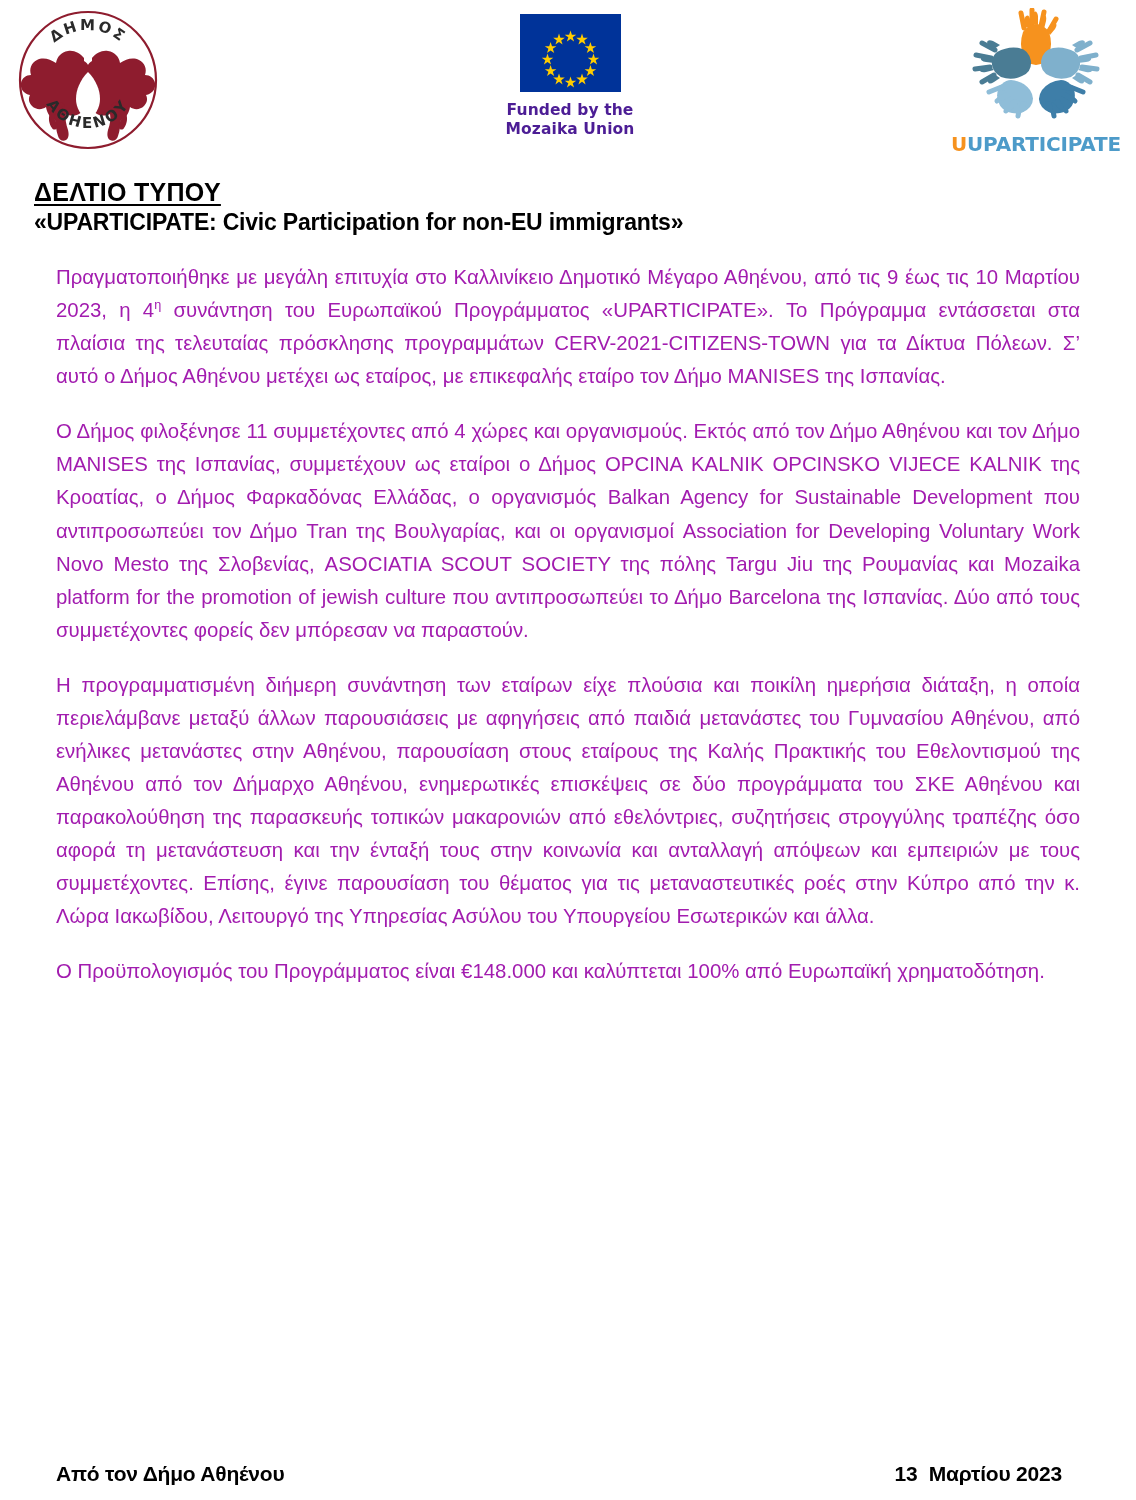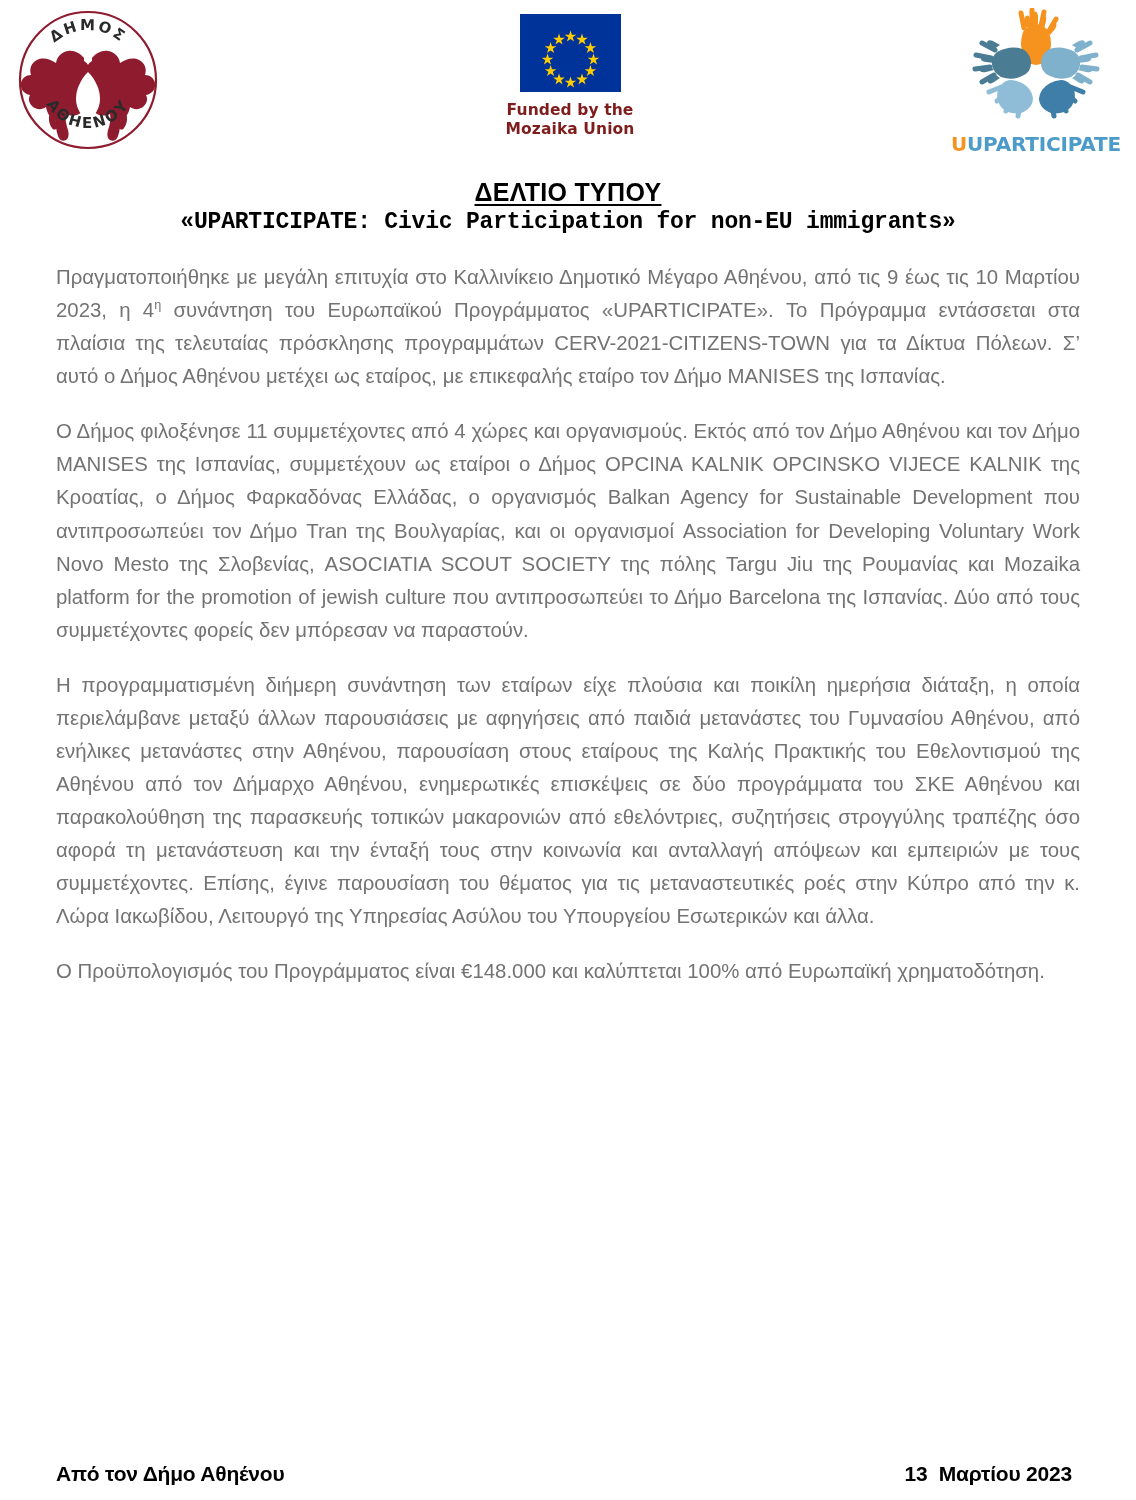--- a/index.html
+++ b/index.html
@@ -53,21 +53,21 @@
     background: #003399;
     position: relative;
     display: block;
   }
   .eu-flag svg { display:block; }
   .eu-caption {
     margin-top: 9px;
     font-family: "DejaVu Sans", sans-serif;
     font-size: 15.5px;
     font-weight: bold;
-    color: #7f1d1d;
+    color: #4c1d95;
     line-height: 1.22;
     letter-spacing: 0.1px;
   }
 
   
   .upart {
     position: absolute;
     left: 950px;
     top: 8px;
     width: 172px;
@@ -80,21 +80,20 @@
     font-weight: bold;
     font-size: 20px;
     letter-spacing: -0.2px;
     color: #4d9bc9;
     white-space: nowrap;
   }
   .upart-word .u { color: #f6921e; }
 
   
   .title-block {
-    text-align: center;
     margin: 0 34px;
   }
   .doc-title {
     font-family: "Liberation Sans", sans-serif;
     font-size: 25px;
     font-weight: bold;
     text-decoration: underline;
     text-underline-offset: 3px;
     letter-spacing: 0.3px;
     line-height: 1.15;
@@ -102,53 +101,53 @@
   }
   .doc-subtitle {
     font-family: "Liberation Sans", sans-serif;
     font-size: 21.5px;
     font-weight: bold;
     line-height: 1.30;
     margin: 4px 0 0 0;
     letter-spacing: -0.1px;
   }
   .doc-subtitle2 {
-    font-family: Liberation Mono, monospace;
+    font-family: Liberation Sans, sans-serif;
     font-size: 23px;
     font-weight: bold;
     line-height: 1.28;
     margin: 1px 0 0 0;
     letter-spacing: -0.2px;
   }
   sup.ord {
     font-size: 0.62em;
     vertical-align: super;
     line-height: 0;
   }
 
   
   .body-text {
     margin: 24px 56px 0 56px;
     font-family: "Liberation Sans", sans-serif;
     font-size: 20.4px;
     line-height: 1.62;
     text-align: justify;
     text-justify: inter-word;
-    color: #737373;
+    color: #a21caf;
   }
   .body-text p {
     margin: 0 0 22px 0;
   }
   .body-text p:last-child { margin-bottom: 12px; }
 
   
   .footer {
     position: absolute;
     left: 56px;
-    right: 64px;
+    right: 74px;
     bottom: 14px;
     display: flex;
     justify-content: space-between;
     align-items: flex-start;
     font-family: "Liberation Sans", sans-serif;
     font-size: 21px;
     font-weight: bold;
     letter-spacing: -0.2px;
   }
   .footer-date { white-space: pre; margin-left: 19px; }

